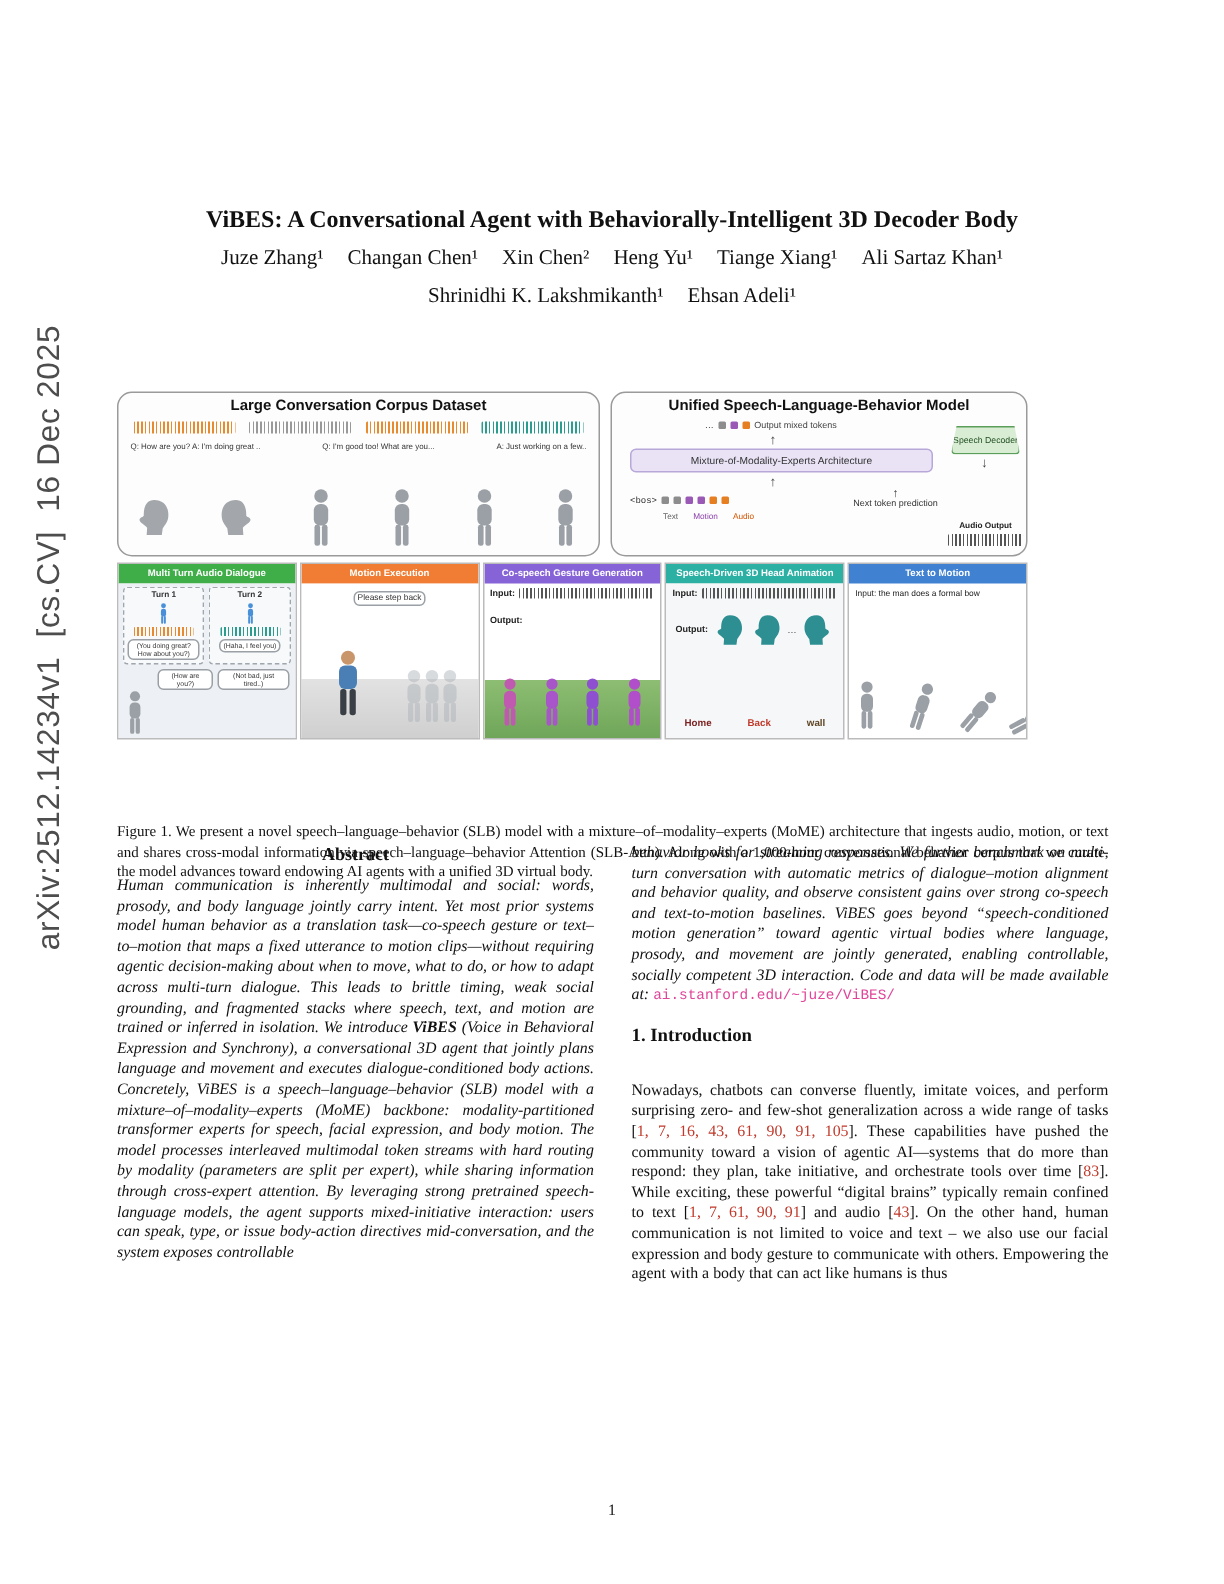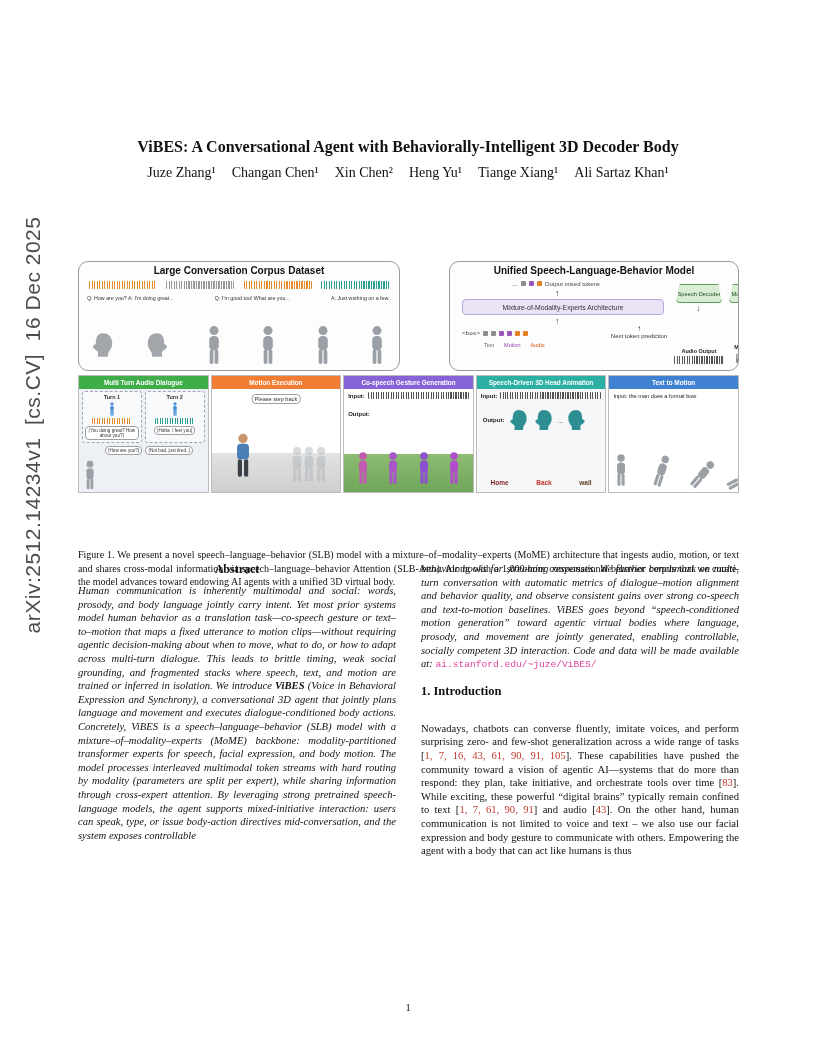--- a/index.html
+++ b/index.html
@@ -16,25 +16,25 @@
 
   
   .title-block{ position:absolute; left:78px; right:78px; top:138px; text-align:center; }
   .paper-title{ font-size:16px; font-weight:700; }
   .authors-line{ margin-top:9px; font-size:14px; }
   .authors-line span{ margin:0 8px; }
   .affil-line{ margin-top:2px; font-size:12.5px; }
   .affil-line span{ margin:0 10px; }
 
   
-  .fig1{ position:absolute; left:78px; top:261px; width:661px; font-family:"Liberation Sans",sans-serif; }
+  .fig1{ position:absolute; left:78px; top:261px; width:607px; font-family:"Liberation Sans",sans-serif; }
   .fig-top{ display:flex; gap:7px; height:110px; }
   .box{ border:1px solid #9a9a9a; border-radius:10px; background:#fdfdfd; position:relative; overflow:hidden; }
   .dataset-box{ flex:0 0 322px; }
-  .model-box{ flex:1;margin-left:42px; }
+  .model-box{ flex:1; }
   .box-title{ position:absolute; top:3px; left:0; right:0; text-align:center; font-weight:700; font-size:10px; color:#111; }
 
   .wave{ height:8px; background:repeating-linear-gradient(90deg, currentColor 0 1px, transparent 1px 2.5px); border-radius:1px; }
   .wave-orange{ color:#e88b2e; }
   .wave-teal{ color:#2a9d8f; }
   .wave-dark{ color:#555; }
   .wave-gray{ color:#999; }
 
   .ds-waves{ position:absolute; top:19px; left:10px; right:10px; display:flex; justify-content:space-between; }
   .ds-waves .wave{ width:68px; }
@@ -150,20 +150,23 @@
 
 <div class="sheet">
 
   <div class="arxiv-strip">arXiv:2512.14234v1  [cs.CV]  16 Dec 2025</div>
 
   <header class="title-block">
     <h1 class="paper-title">ViBES: A Conversational Agent with Behaviorally-Intelligent 3D Decoder Body</h1>
     <div class="authors-line">
       <span>Juze Zhang¹</span><span>Changan Chen¹</span><span>Xin Chen²</span><span>Heng Yu¹</span><span>Tiange Xiang¹</span><span>Ali Sartaz Khan¹</span>
     </div>
+    <div class="authors-line">
+      <span>Shrinidhi K. Lakshmikanth¹</span><span>Ehsan Adeli¹</span>
+    </div>
   </header>
 
   <figure class="fig1">
     <div class="fig-top">
 
       <div class="box dataset-box">
         <div class="box-title">Large Conversation Corpus Dataset</div>
         <div class="ds-waves">
           <div class="wave wave-orange"></div>
           <div class="wave wave-gray"></div>

